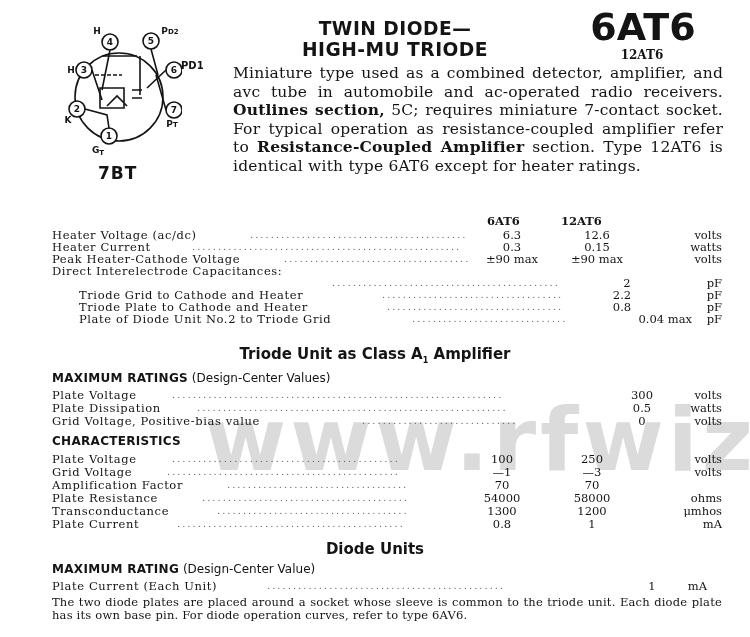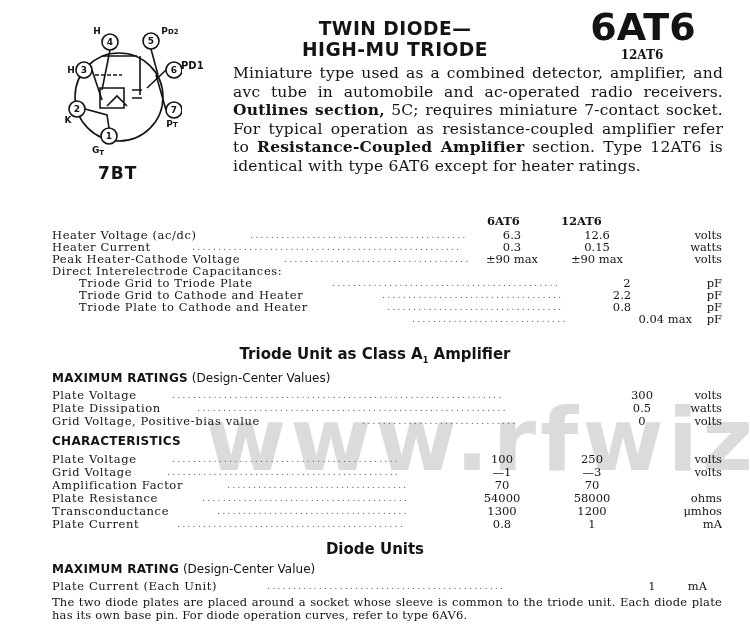--- a/index.html
+++ b/index.html
@@ -106,38 +106,38 @@
     <span class="lbl">Peak Heater-Cathode Voltage</span>
     <span class="dots" style="left:232px;width:206px;">....................................</span>
     <span class="v1" style="left:420px;width:80px;">±90 max</span>
     <span class="v2" style="left:505px;width:80px;">±90 max</span>
     <span class="u">volts</span>
   </div>
   <div class="row" style="top:265px;">
     <span class="lbl">Direct Interelectrode Capacitances:</span>
   </div>
   <div class="row" style="top:277px;">
-    <span class="lbl ind">Triode Grid to Triode Plate</span>
     <span class="dots" style="left:280px;width:255px;">............................................</span>
     <span class="v2" style="left:545px;width:60px;">2</span>
     <span class="u">pF</span>
   </div>
   <div class="row" style="top:289px;">
     <span class="lbl ind">Triode Grid to Cathode and Heater</span>
     <span class="dots" style="left:330px;width:205px;">...................................</span>
     <span class="v2" style="left:540px;width:60px;">2.2</span>
     <span class="u">pF</span>
   </div>
   <div class="row" style="top:301px;">
     <span class="lbl ind">Triode Plate to Cathode and Heater</span>
     <span class="dots" style="left:335px;width:200px;">..................................</span>
     <span class="v2" style="left:540px;width:60px;">0.8</span>
     <span class="u">pF</span>
   </div>
   <div class="row" style="top:313px;">
+    <span class="lbl ind">Plate of Diode Unit No.2 to Triode Grid</span>
     <span class="dots" style="left:360px;width:175px;">..............................</span>
     <span class="v2" style="left:540px;width:100px;text-align:right;">0.04 max</span>
     <span class="u">pF</span>
   </div>
 
   <div class="sec-title sans" style="top:345px;"><span>Triode Unit as Class A</span><sub style="font-size:8px;">1</sub><span> Amplifier</span></div>
   <div class="sub-title sans" style="top:371px;"><b>MAXIMUM RATINGS</b><span> (Design-Center Values)</span></div>
 
   <div class="row" style="top:389px;">
     <span class="lbl">Plate Voltage</span>

